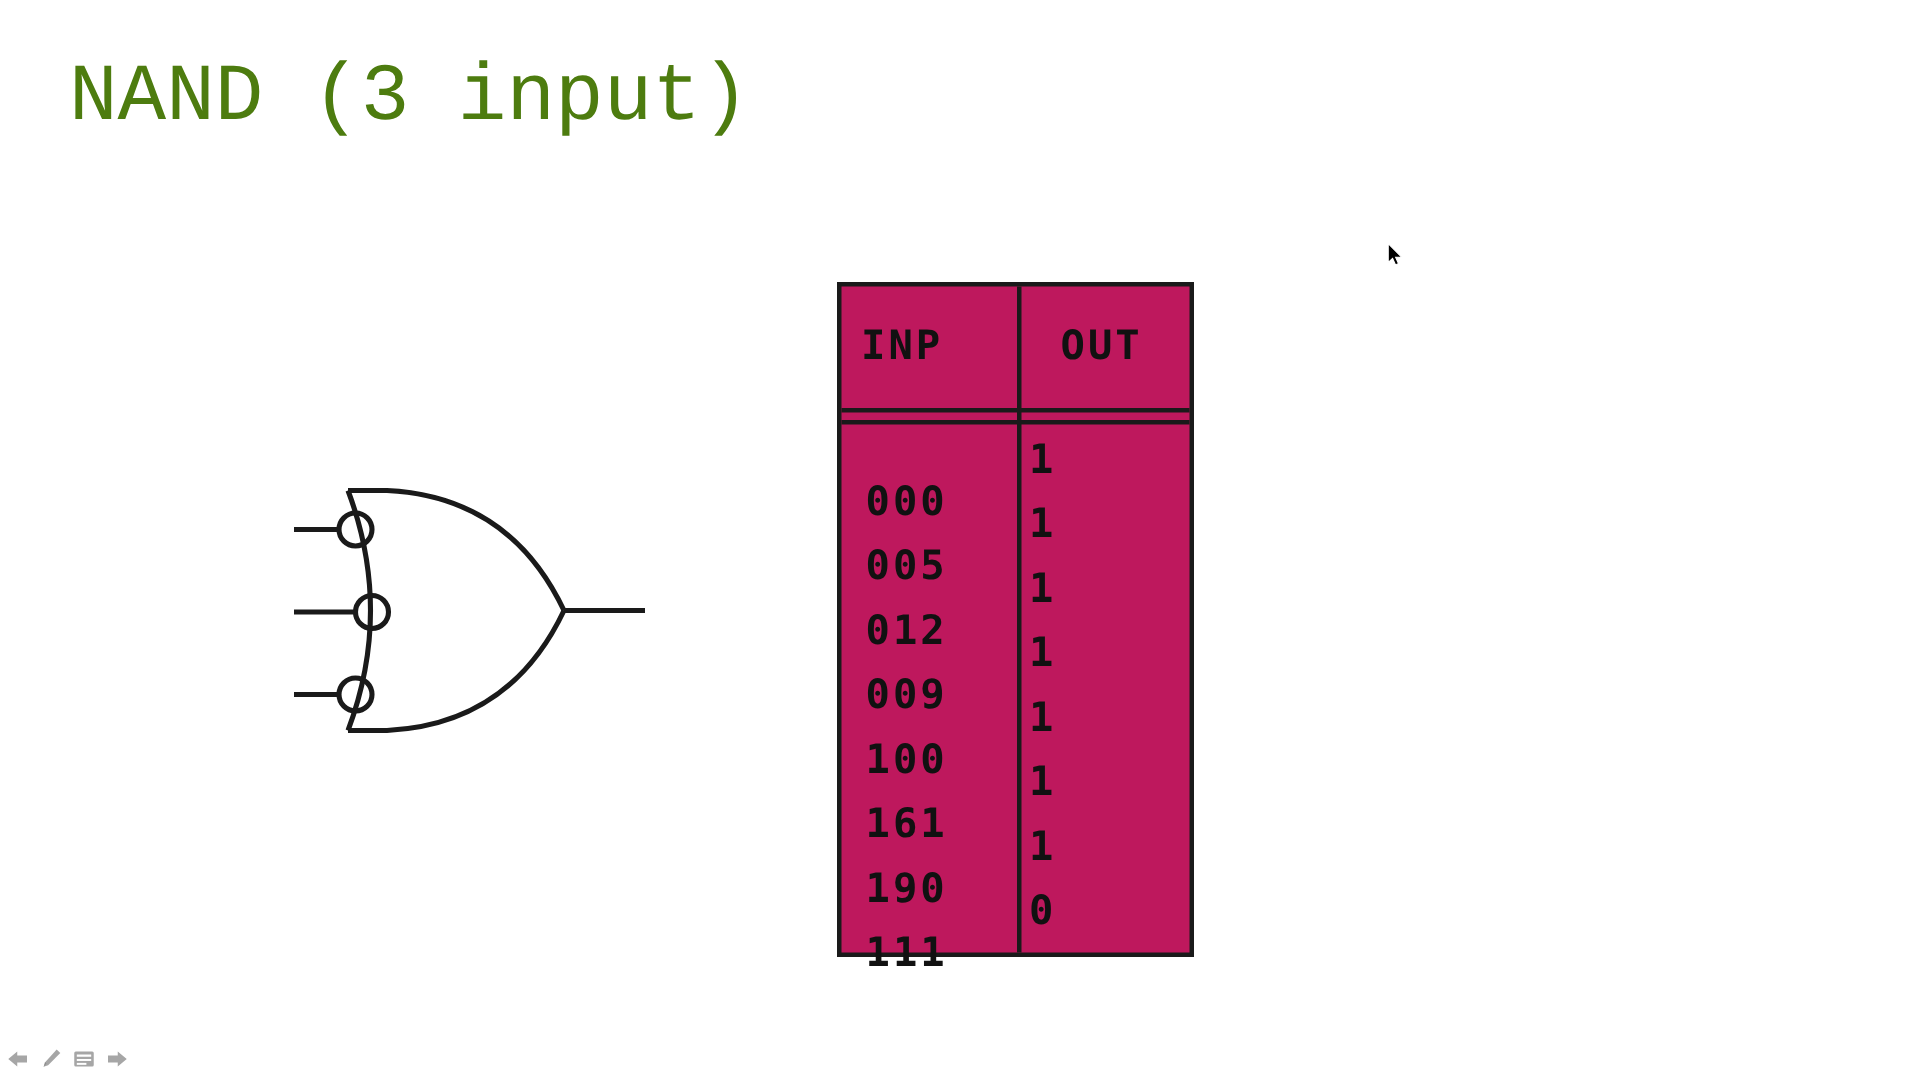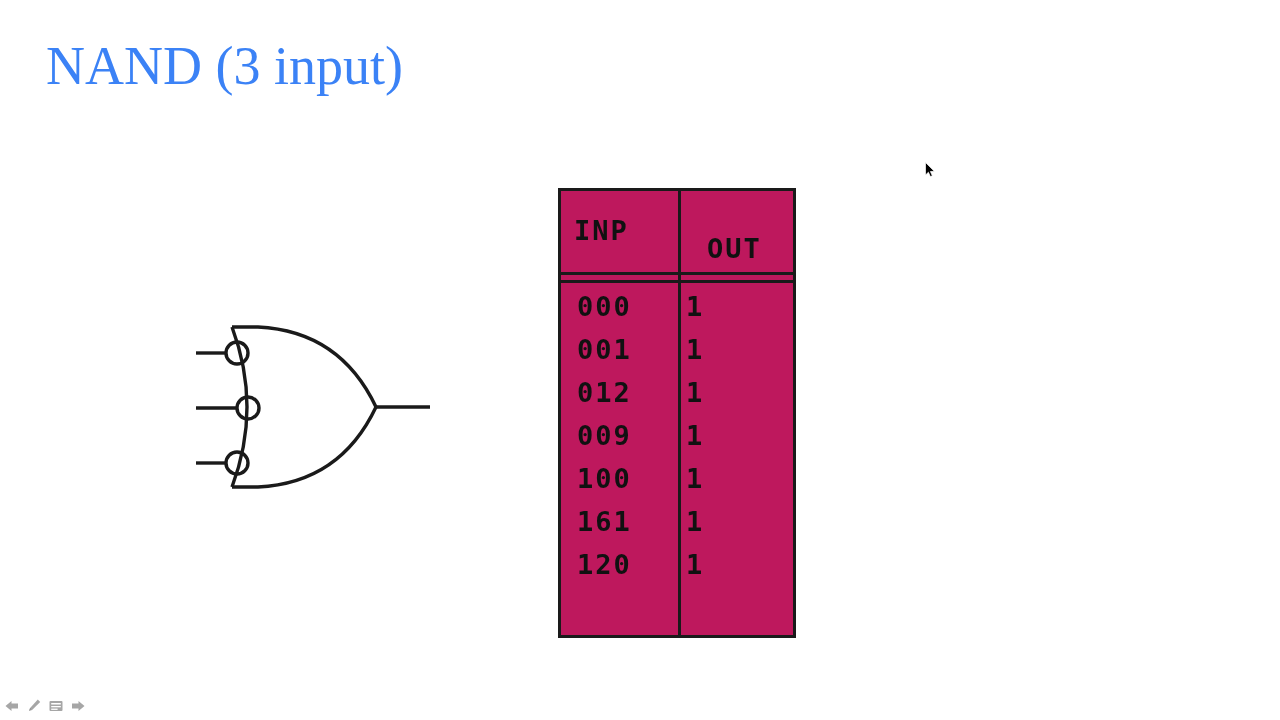--- a/index.html
+++ b/index.html
@@ -13,24 +13,24 @@
     position: relative;
     overflow: hidden;
     font-family: "Liberation Sans", sans-serif;
   }
 
   
   #slide-title {
     position: absolute;
     left: 46px;
     top: 38px;
-    font-family: Liberation Serif, serif;
+    font-family: Liberation Mono, monospace;
     font-size: 54px;
     font-weight: 400;
-    color: #3b82f6;
+    color: #4d7c0f;
     line-height: 1.05;
     white-space: nowrap;
     letter-spacing: 0px;
     text-align: right;
   }
 
   
   #gate-figure {
     position: absolute;
     left: 180px;
@@ -82,21 +82,21 @@
     position: absolute;
     top: 26px;
     font-family: "DejaVu Sans Mono", monospace;
     font-size: 27px;
     font-weight: 700;
     color: #111111;
     letter-spacing: 2px;
     line-height: 1;
   }
   .tt-header-cell.inp { left: 13px; }
-  .tt-header-cell.out { left: 146px; margin-top: 18px; }
+  .tt-header-cell.out { left: 146px; }
 
   .tt-rows {
     position: absolute;
     left: 0;
     right: 0;
     top: 98px;
     bottom: 0;
   }
   .tt-row {
     position: relative;
@@ -105,21 +105,21 @@
   .tt-cell {
     position: absolute;
     top: 4px;
     font-family: "DejaVu Sans Mono", monospace;
     font-size: 27px;
     font-weight: 700;
     color: #111111;
     letter-spacing: 2px;
     line-height: 1;
   }
-  .tt-cell.inp { left: 16px; }
+  .tt-cell.inp { left: 16px; margin-top: 28px; }
   .tt-cell.out { left: 125px; }
 
   
   #presenter-toolbar {
     position: absolute;
     left: 4px;
     bottom: 6px;
     display: flex;
     align-items: center;
     gap: 6px;
@@ -177,42 +177,46 @@
 
     <div class="tt-header-cell inp">INP</div>
     <div class="tt-header-cell out">OUT</div>
 
     <div class="tt-rows">
       <div class="tt-row">
         <span class="tt-cell inp">000</span>
         <span class="tt-cell out">1</span>
       </div>
       <div class="tt-row">
-        <span class="tt-cell inp">001</span>
+        <span class="tt-cell inp">005</span>
         <span class="tt-cell out">1</span>
       </div>
       <div class="tt-row">
         <span class="tt-cell inp">012</span>
         <span class="tt-cell out">1</span>
       </div>
       <div class="tt-row">
         <span class="tt-cell inp">009</span>
         <span class="tt-cell out">1</span>
       </div>
       <div class="tt-row">
         <span class="tt-cell inp">100</span>
         <span class="tt-cell out">1</span>
       </div>
       <div class="tt-row">
         <span class="tt-cell inp">161</span>
         <span class="tt-cell out">1</span>
       </div>
       <div class="tt-row">
-        <span class="tt-cell inp">120</span>
-        <span class="tt-cell out">1</span>
+        <span class="tt-cell inp">190</span>
+        <span class="tt-cell out">1</span>
+      </div>
+      <div class="tt-row">
+        <span class="tt-cell inp">111</span>
+        <span class="tt-cell out">0</span>
       </div>
     </div>
   </div>
 </div>
 
 <div id="presenter-toolbar">
 
   <div class="tb-btn">
     <svg width="16" height="16" viewBox="0 0 16 16">
       <path d="M7.5 3 L1.5 8 L7.5 13 L7.5 10.4 L14 10.4 L14 5.6 L7.5 5.6 Z" fill="#a6a6a6"></path>

